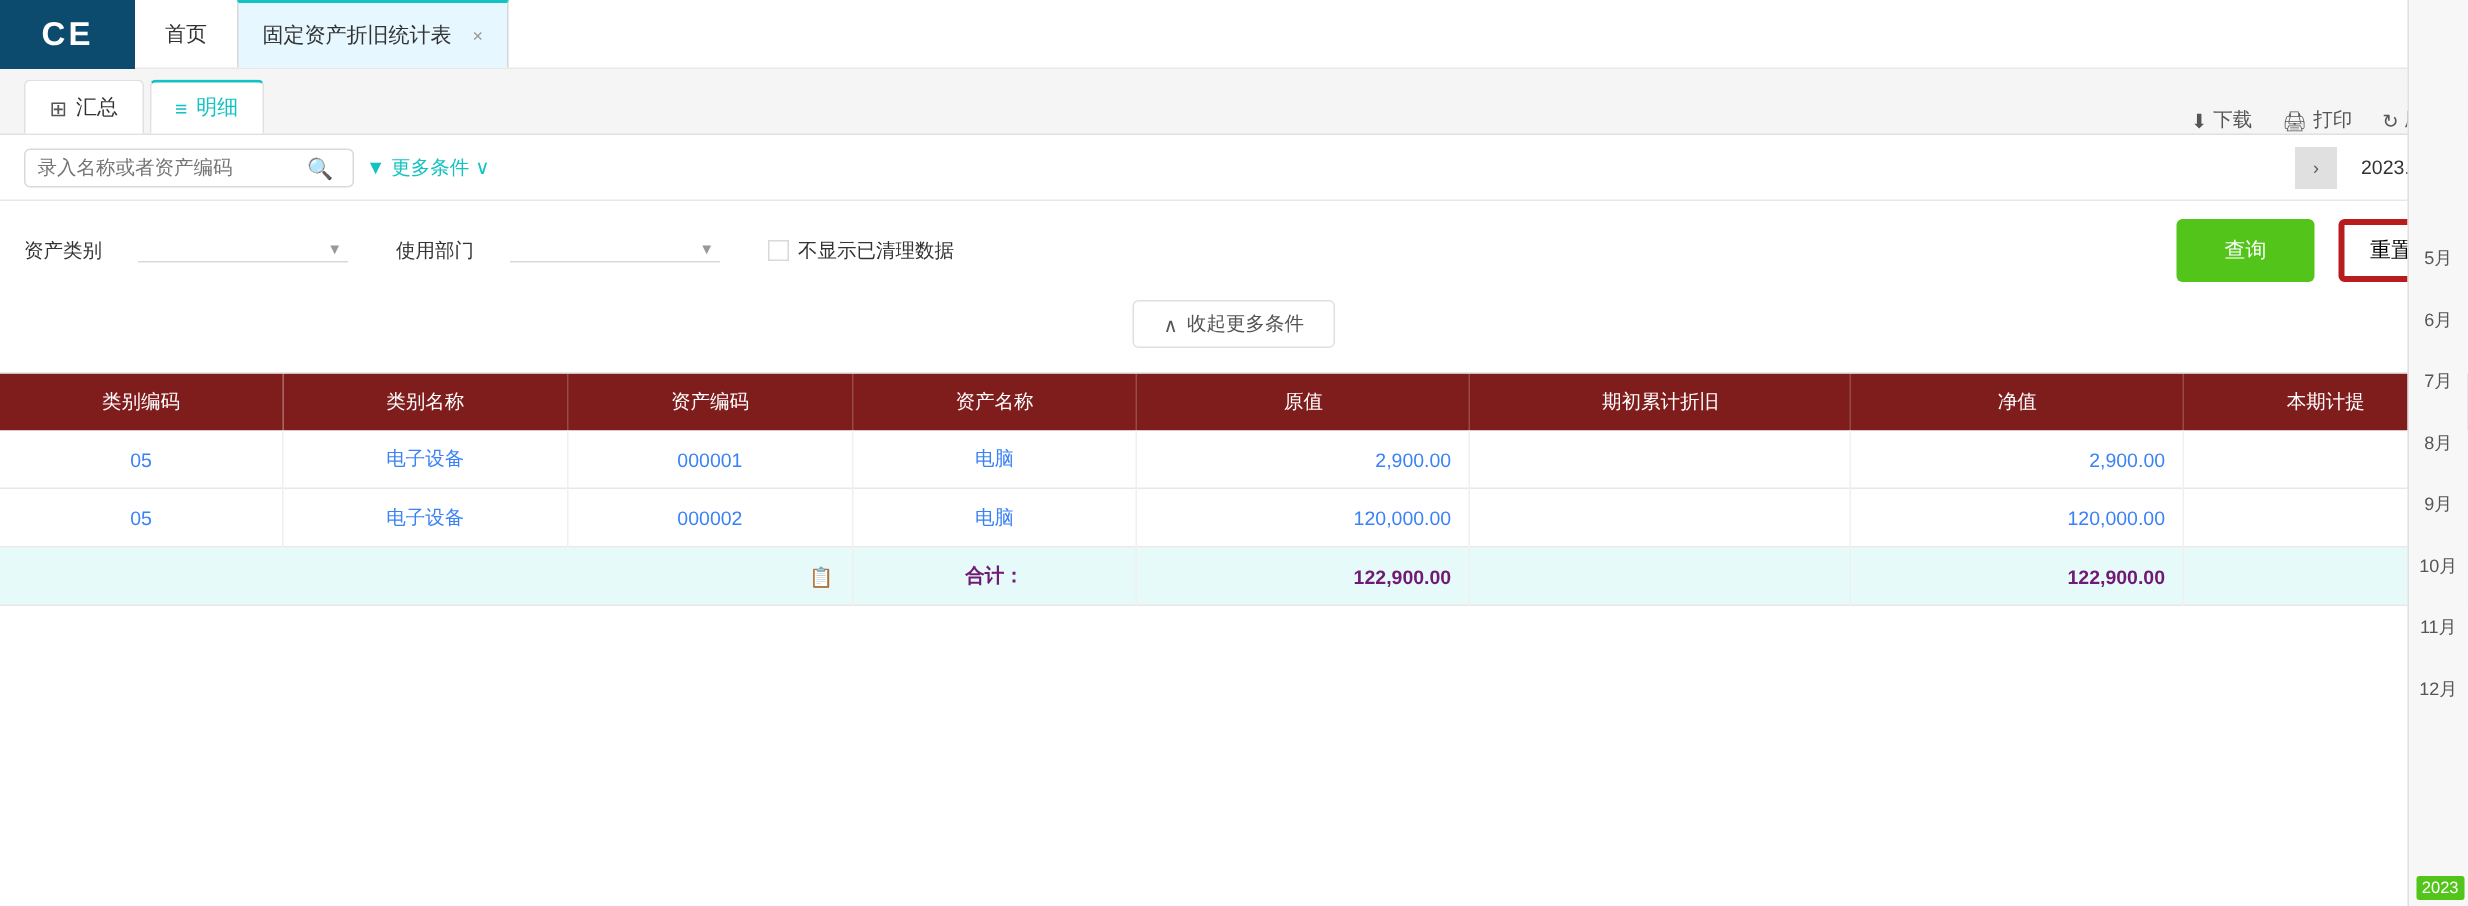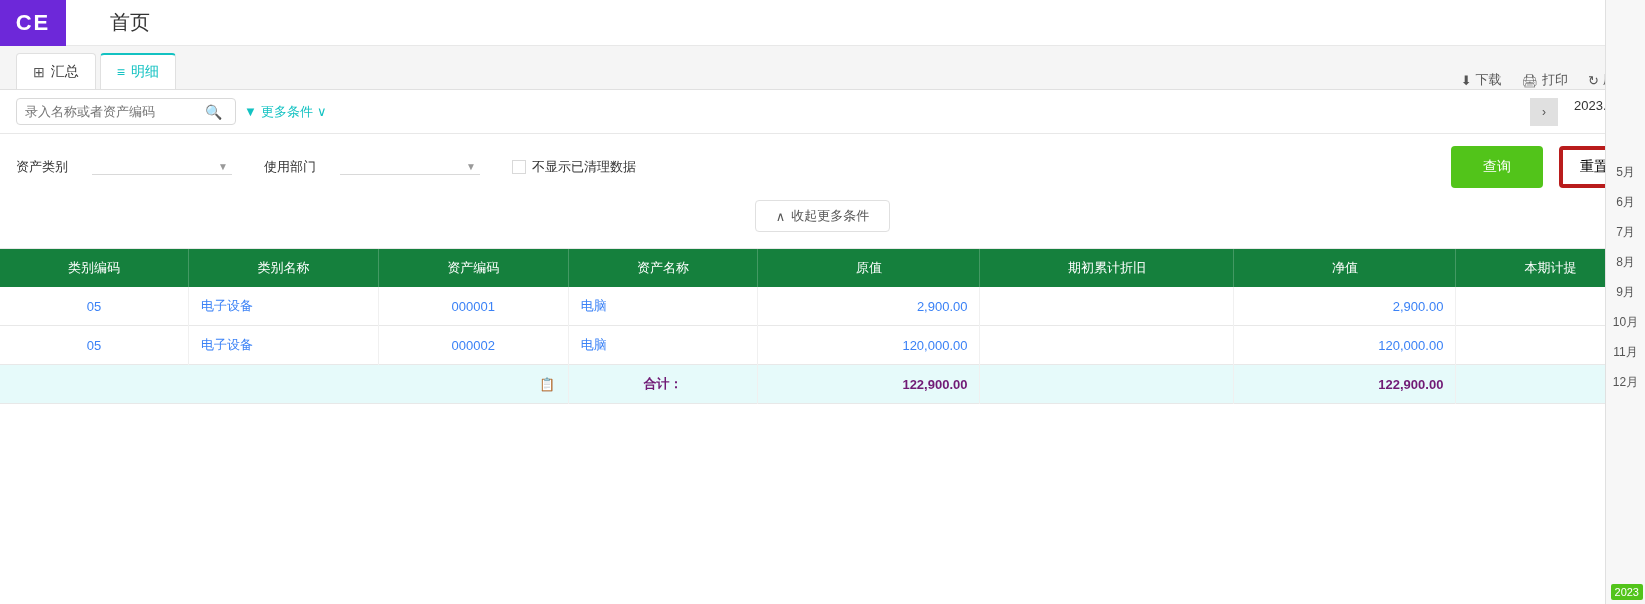--- a/index.html
+++ b/index.html
@@ -18,21 +18,21 @@
       display: flex;
       align-items: center;
       background: #fff;
       height: 46px;
       border-bottom: 1px solid #e8e8e8;
       padding: 0 0 0 0;
     }
     .nav-home {
       padding: 0 20px;
       color: #333;
-      font-size: 20px;
+      font-size: 14px;
       cursor: pointer;
       height: 100%;
       display: flex;
       align-items: center;
     }
     .nav-tab {
       display: flex;
       align-items: center;
       background: #e6f7ff;
       border-top: 2px solid #13c2c2;
@@ -106,20 +106,21 @@
       display: flex;
       align-items: center;
       gap: 4px;
       cursor: pointer;
       color: #555;
     }
 
     
     .search-bar {
       display: flex;
+      align-items: center;
       padding: 8px 16px;
       background: #fff;
       border-bottom: 1px solid #e8e8e8;
       height: 44px;
       gap: 8px;
     }
     .search-input-wrapper {
       display: flex;
       align-items: center;
       border: 1px solid #d9d9d9;
@@ -265,21 +266,21 @@
     
     .table-wrapper {
       flex: 1;
       overflow-y: auto;
     }
     table {
       width: 100%;
       border-collapse: collapse;
     }
     thead tr {
-      background: #15803d;
+      background: #7f1d1d;
       color: #fff;
     }
     thead th {
       padding: 10px 12px;
       text-align: center;
       font-weight: normal;
       font-size: 13px;
       border-right: 1px solid rgba(255,255,255,0.2);
     }
     thead th:last-child { border-right: none; }
@@ -288,41 +289,41 @@
       background: #fff;
     }
     tbody td {
       padding: 10px 12px;
       font-size: 13px;
       color: #3b82f6;
       text-align: center;
       border-right: 1px solid #f0f0f0;
     }
     tbody td.right { text-align: right; }
-    tbody td.left { text-align: left; }
+    tbody td.left { text-align: center; }
     .total-row {
       background: #e6fafa !important;
       font-weight: bold;
     }
     .total-row td { color: #701a75; }
 
     
     .right-panel {
       position: absolute;
       right: 0;
       top: 0;
       width: 40px;
       height: 604px;
       background: #f7f7f7;
       border-left: 1px solid #e0e0e0;
       display: flex;
       flex-direction: column;
       align-items: center;
       padding-top: 160px;
-      gap: 5px;
+      gap: 16px;
     }
     .month-item {
       font-size: 12px;
       color: #555;
       padding: 4px 2px;
       cursor: pointer;
       text-align: center;
       width: 100%;
       display: flex;
       align-items: center;
@@ -337,42 +338,46 @@
       font-size: 11px;
       padding: 2px 4px;
       border-radius: 2px;
     }
 
     
     .logo-area {
       position: absolute;
       left: 0;
       top: 0;
-      width: 66px;
+      width: 90px;
       height: 46px;
       display: flex;
       align-items: center;
       justify-content: center;
-      background: #6d28d9;
+      background: #0c4a6e;
     }
     .logo-text {
       color: #fff;
       font-size: 22px;
       font-weight: bold;
       letter-spacing: 2px;
     }
   </style>
 </head>
 <body>
 
 <div class="top-nav">
   <div class="logo-area">
     <span class="logo-text">CE</span>
   </div>
   <div class="nav-home" style="margin-left:90px;">首页</div>
+  <div class="nav-tab">
+    <span>固定资产折旧统计表</span>
+    <span class="close-icon">×</span>
+  </div>
   <div class="nav-close-btn">✕</div>
 </div>
 
 <div class="main-content">
 
   <div class="tab-bar">
     <div class="tab-item">
       <span style="color:#555;">⊞</span>
       <span>汇总</span>
     </div>

